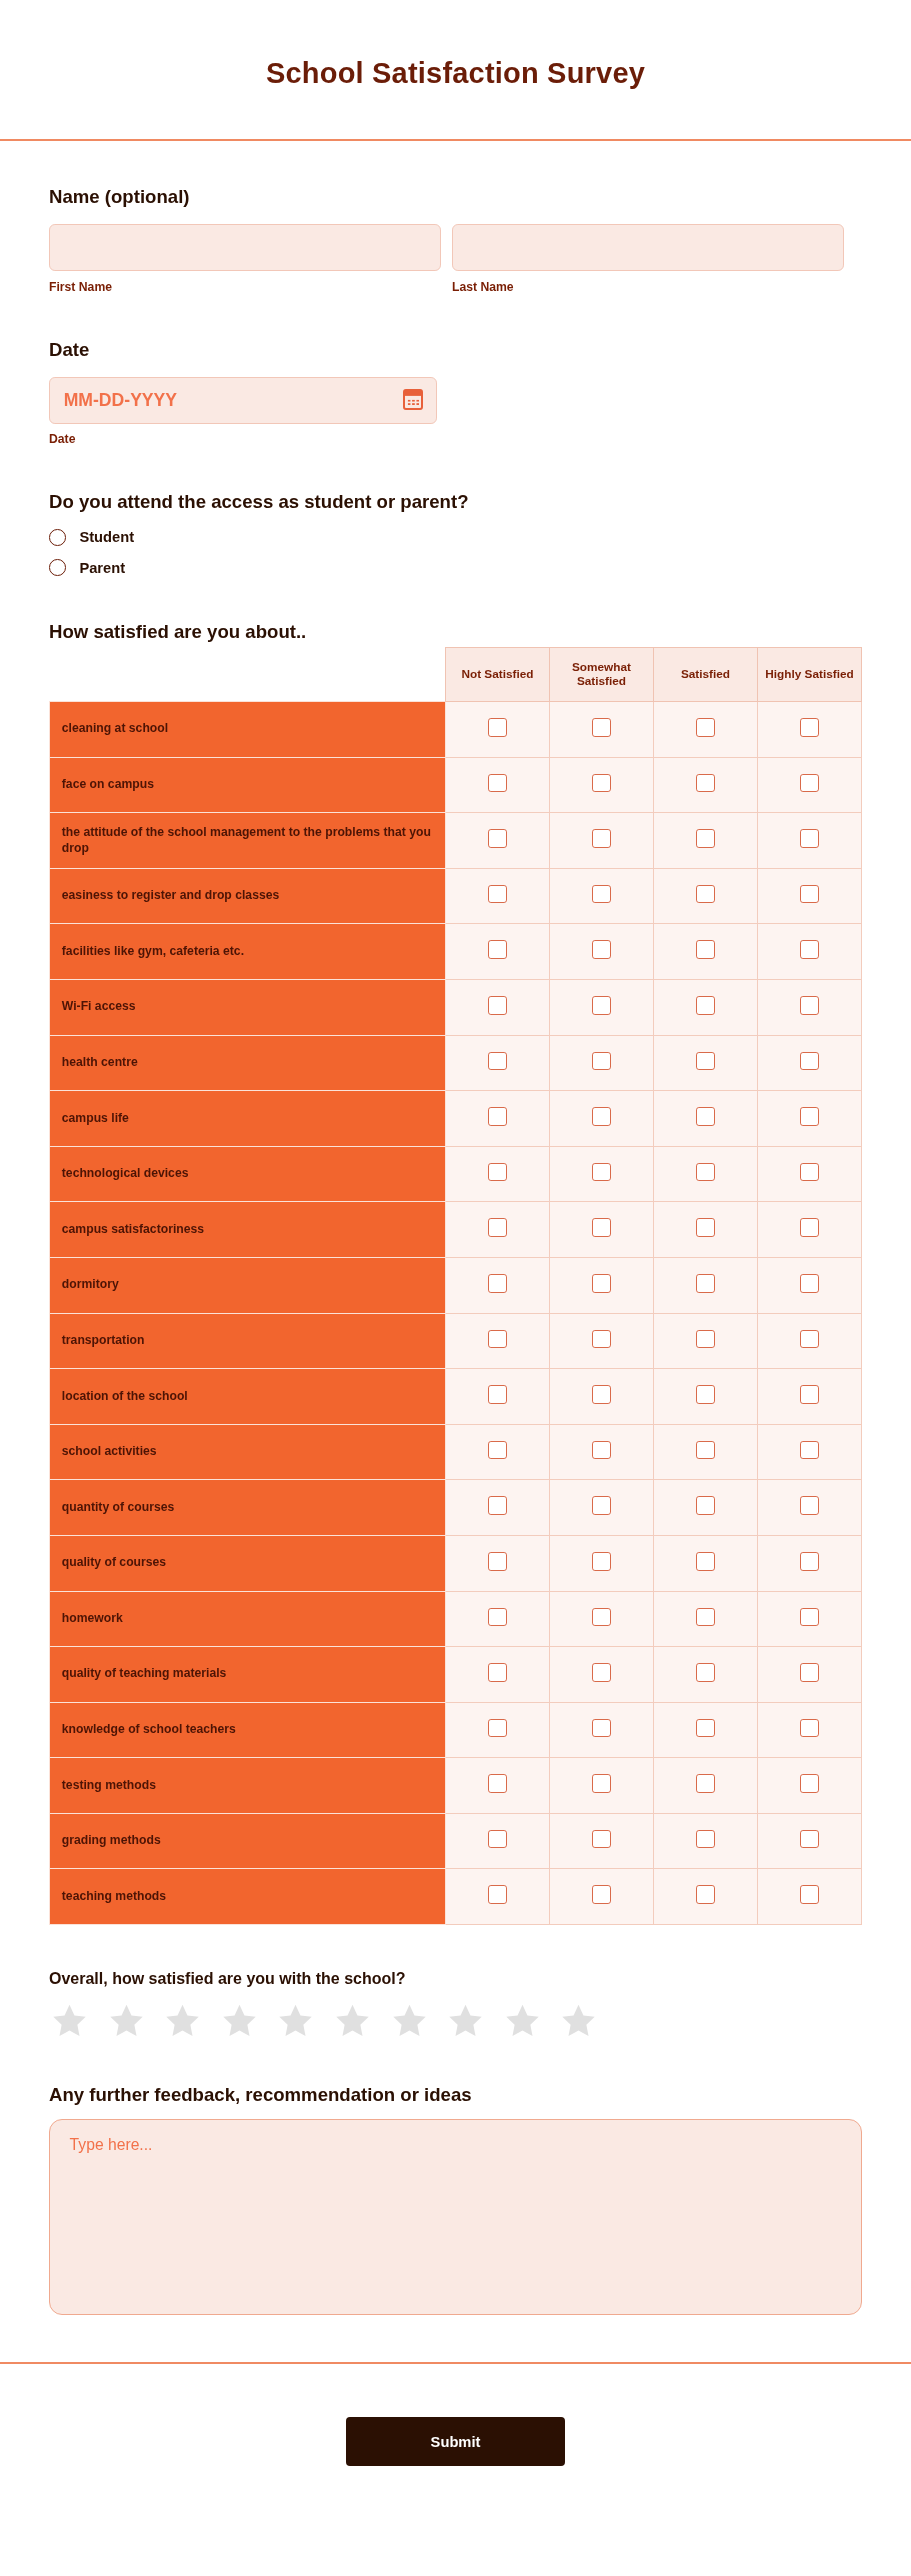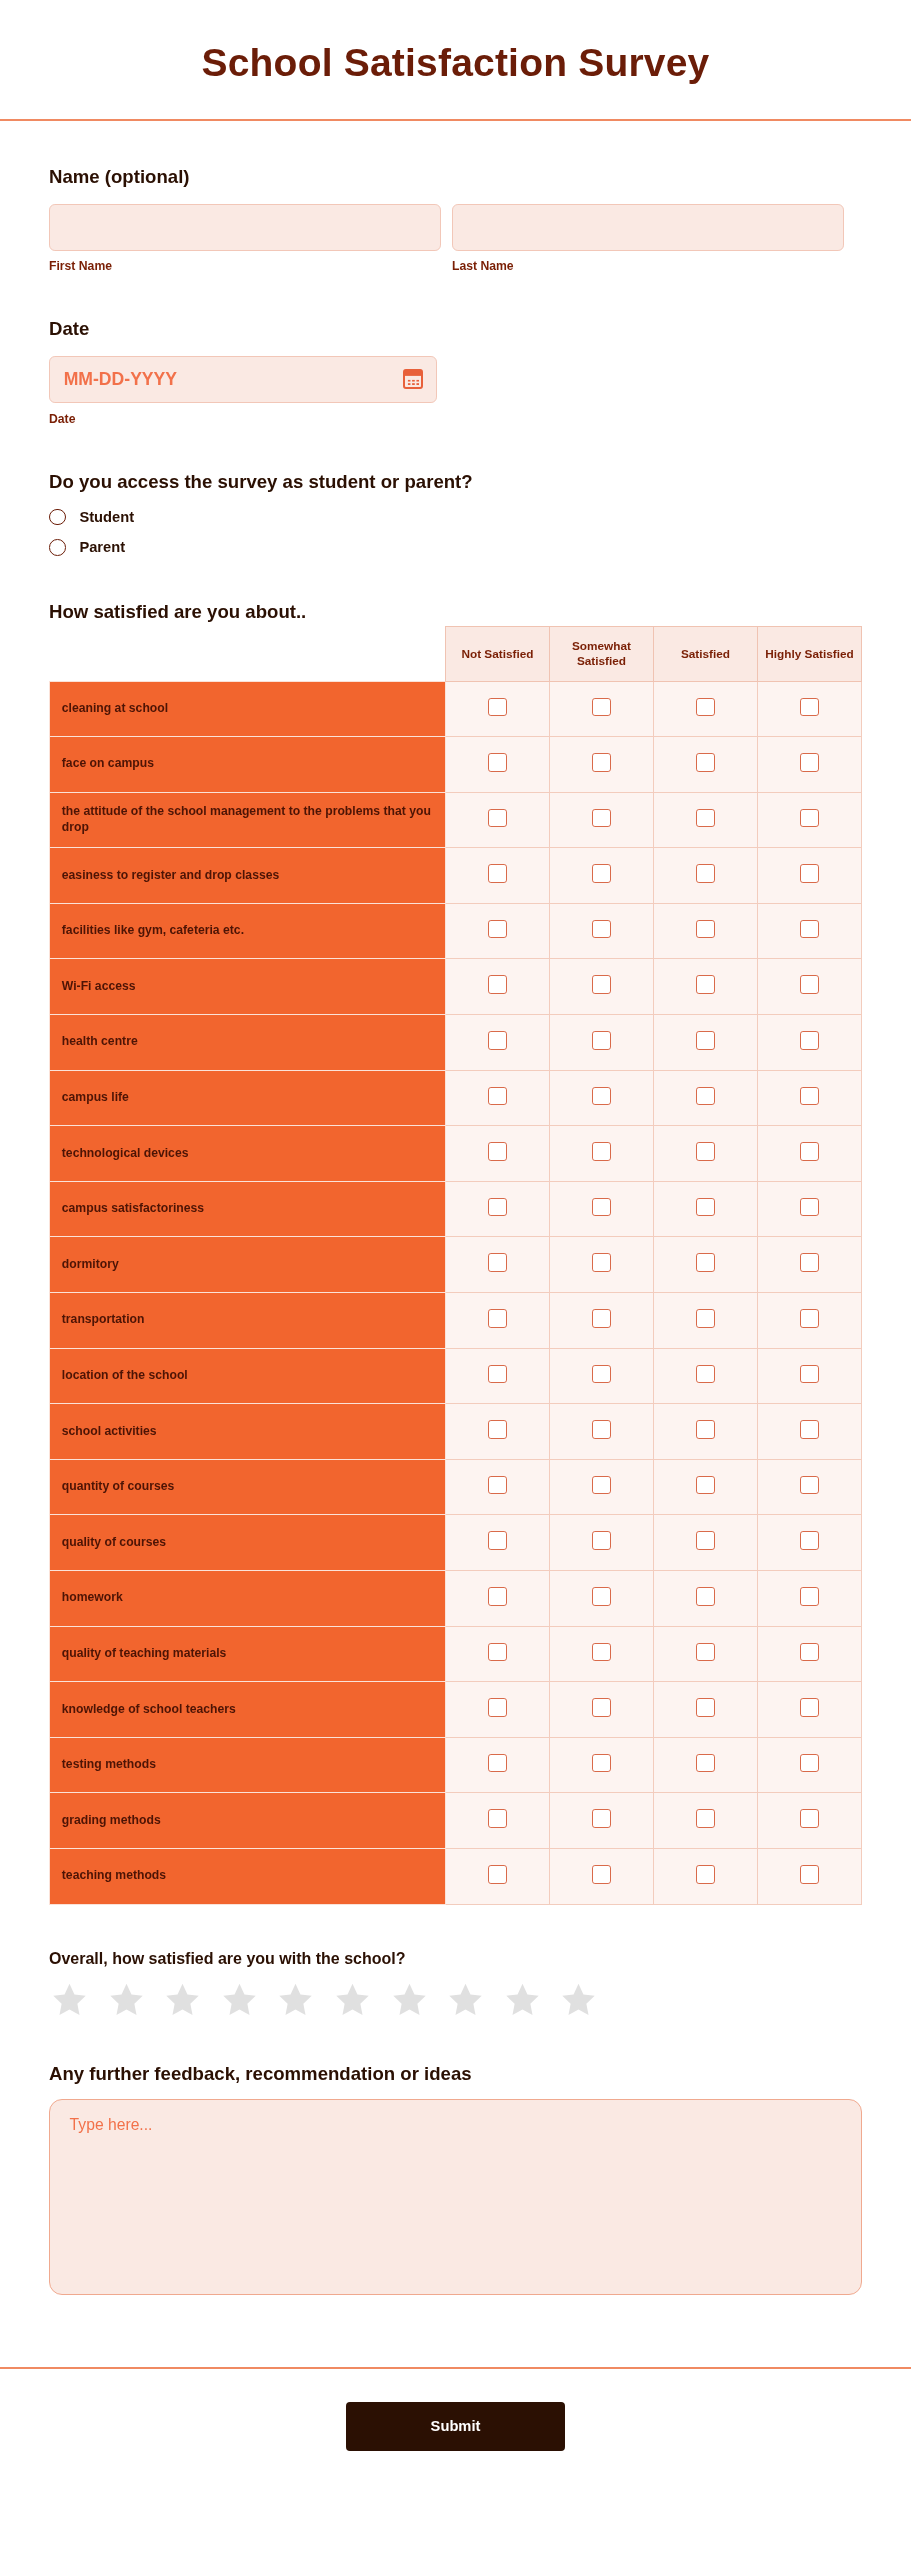--- a/index.html
+++ b/index.html
@@ -20,22 +20,22 @@
     position: relative;
   }
 
   
   .header {
     padding: 41px 0 33px 0;
     text-align: center;
     border-bottom: 2px solid #f08a62;
   }
   .header h1 {
-    margin: 0;
-    font-size: 39px;
+    margin: 16px;
+    font-size: 29px;
     line-height: 1.15;
     font-weight: bold;
     color: #6b1d08;
     letter-spacing: 0.2px;
   }
 
   
   .content {
     padding: 0 49px;
   }
@@ -244,23 +244,23 @@
     color: #6b1d08;
     padding: 15.7px 19.6px;
   }
   .feedback-area::placeholder {
     color: #f2714a;
     opacity: 1;
   }
 
   
   .footer {
-    margin-top: 68px;
+    margin-top: 43px;
     border-top: 2px solid #f08a62;
-    padding: 33px 0 39px 0;
+    padding: 53px 0 39px 0;
     text-align: center;
   }
   .submit-btn {
     width: 219px;
     height: 49px;
     background: #2b1003;
     color: #ffffff;
     border: none;
     border-radius: 3.9px;
     font-family: "Liberation Sans", sans-serif;
@@ -297,21 +297,21 @@
     <div class="field-block">
       <div class="field-label">Date</div>
       <div class="date-wrap">
         <input class="date-input" type="text" placeholder="MM-DD-YYYY" style="">
         <span class="cal-icon"></span>
       </div>
       <div class="sub-label">Date</div>
     </div>
 
     <div class="field-block">
-      <div class="field-label">Do you access the survey as student or parent?</div>
+      <div class="field-label">Do you attend the access as student or parent?</div>
       <div class="radio-row">
         <span class="radio-circle"></span>
         <span class="radio-label">Student</span>
       </div>
       <div class="radio-row">
         <span class="radio-circle"></span>
         <span class="radio-label">Parent</span>
       </div>
     </div>
 

